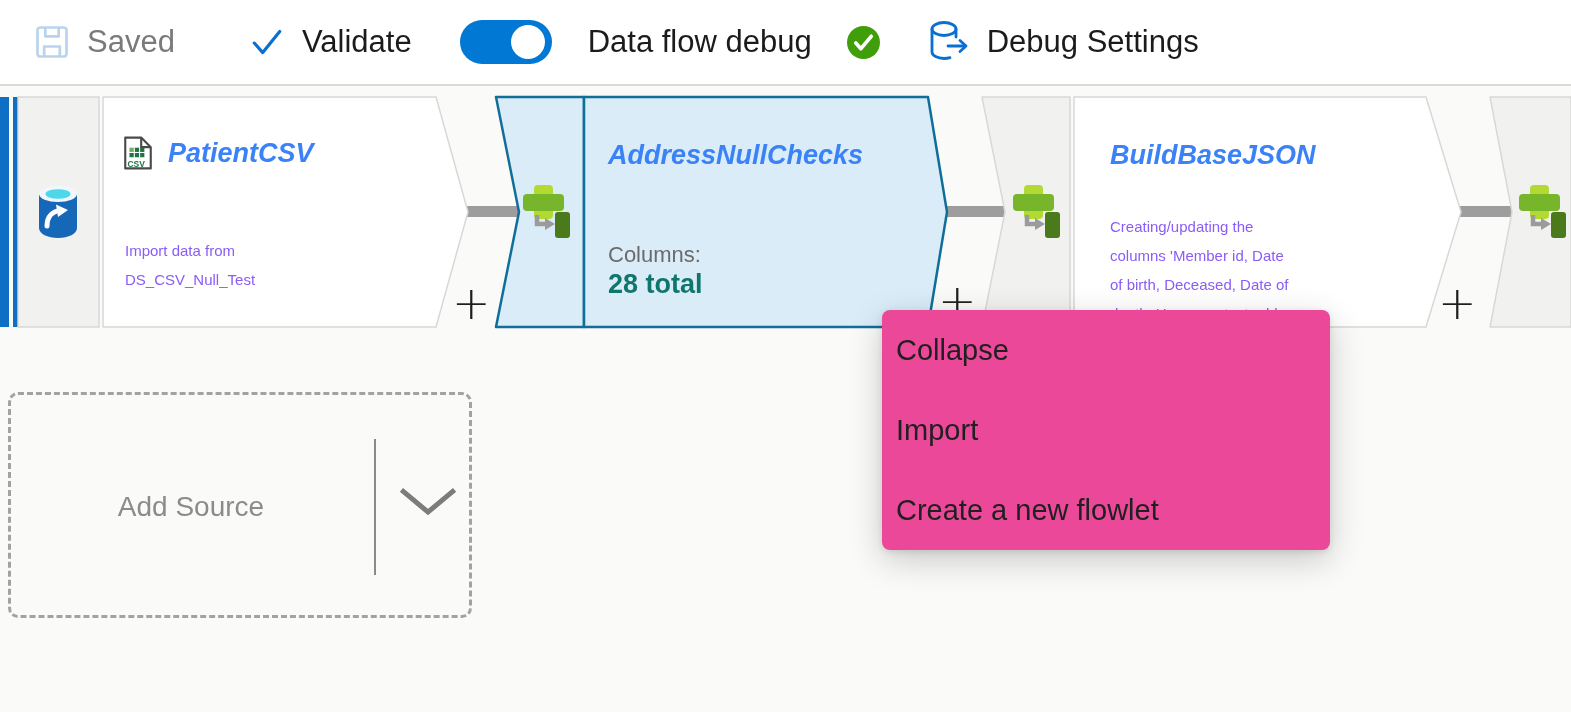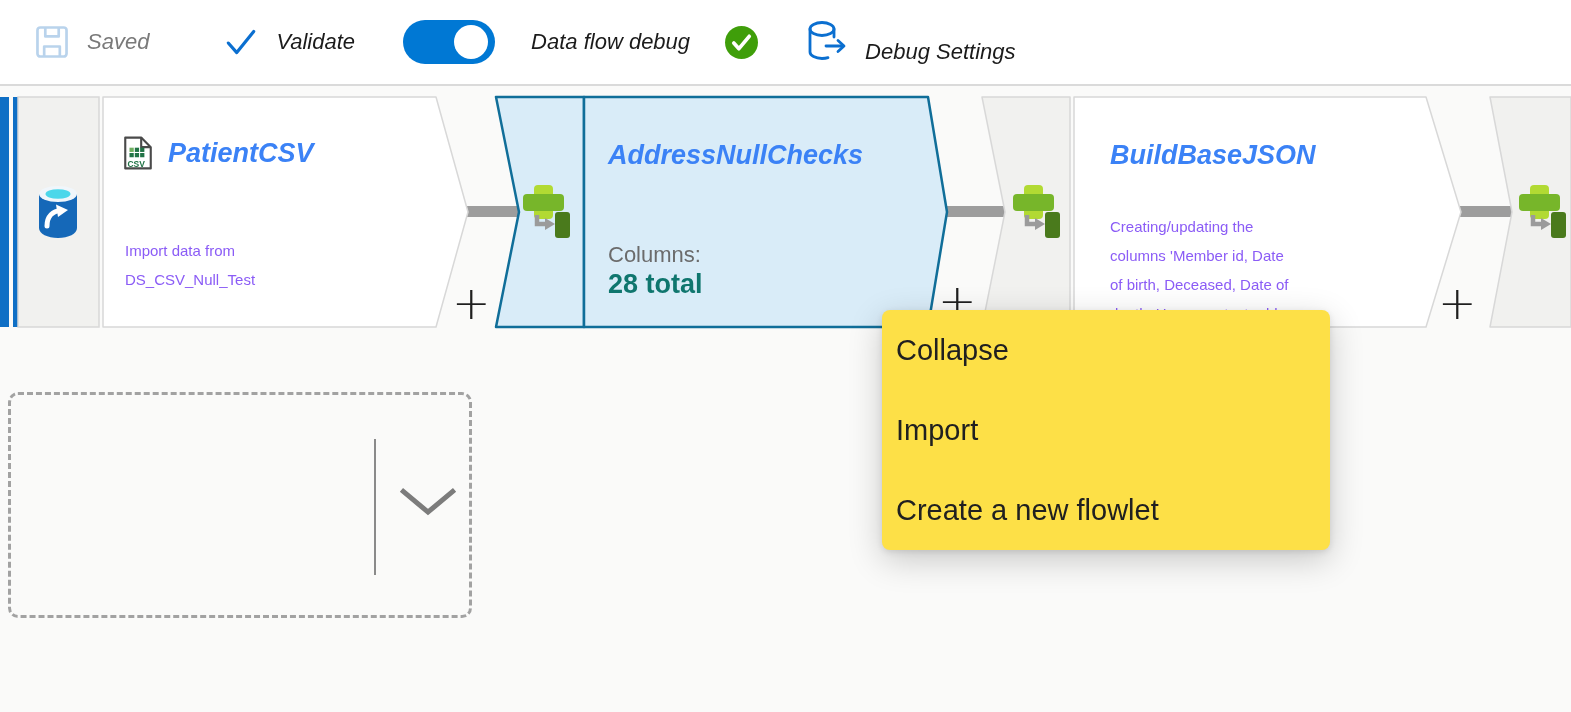--- a/index.html
+++ b/index.html
@@ -11,30 +11,30 @@
     color: #1b1b1b;
   }
 
   
   .toolbar {
     position: absolute; left: 0; top: 0; width: 1571px; height: 86px;
     background: #ffffff; border-bottom: 2px solid #dadada;
     display: flex; align-items: center; z-index: 30;
   }
   .tb-item { display: flex; align-items: center; }
-  .tb-label { font-size: 22px; color: #1b1b1b; white-space: nowrap; font-style: italic; }
+  .tb-label { font-size: 31px; color: #1b1b1b; white-space: nowrap; }
   .tb-label.muted { color: #7a7a7a; }
   .save-group   { margin-left: 33px; }
   .save-group .tb-label { margin-left: 16px; }
   .validate-group { margin-left: 74px; }
   .validate-group .tb-label { margin-left: 17px; }
   .toggle-group { margin-left: 48px; gap: 15px; }
   .toggle-group .tb-label { margin-left: 21px; }
   .debug-check { margin-left: 19px; }
-  .settings-group { margin-left: 46px; align-items: flex-end; }
+  .settings-group { margin-left: 46px; }
   .settings-group .tb-label { margin-left: 16px; }
 
   .toggle {
     width: 92px; height: 44px; border-radius: 22px; background: #0078d4;
     position: relative; cursor: pointer; flex: none;
   }
   .toggle .knob {
     position: absolute; top: 5px; left: 51px; width: 34px; height: 34px;
     border-radius: 50%; background: #ffffff;
   }
@@ -71,21 +71,21 @@
   }
   .add-source-divider {
     position: absolute; left: 363px; top: 44px; width: 2px; height: 136px;
     background: #8a8a8a;
   }
   .add-source-chevron { position: absolute; left: 386px; top: 88px; }
 
   
   .context-menu {
     position: absolute; left: 882px; top: 222px; width: 448px; height: 240px;
-    background: #fde047; border-radius: 8px; z-index: 20;
+    background: #ec4899; border-radius: 8px; z-index: 20;
     box-shadow: 0 10px 34px rgba(0,0,0,0.20), 0 2px 6px rgba(0,0,0,0.10);
     display: flex; flex-direction: column;
   }
   .menu-item {
     flex: 1; display: flex; align-items: center; padding-left: 14px;
     font-size: 29px; color: #202020; cursor: pointer;
   }
 </style>
 </head>
 <body>
@@ -201,20 +201,21 @@
   <div class="plus-btn" style="left:938px; top:190px;">+</div>
 
   <div class="node-text node-title" style="left:1110px; top:52px;">BuildBaseJSON</div>
   <div class="node-text node-desc" style="left:1110px; top:124px; width:330px; height:114px;">Creating/updating the
 columns 'Member id, Date
 of birth, Deceased, Date of
 death, Home contact address,</div>
   <div class="plus-btn" style="left:1438px; top:192px;">+</div>
 
   <div class="add-source">
+    <div class="add-source-label">Add Source</div>
     <div class="add-source-divider"></div>
     <svg class="add-source-chevron" width="62" height="36" viewBox="0 0 56 30">
       <path d="M4 5 L28 25 L52 5" fill="none" stroke="#7c7c7c" stroke-width="4.5"></path>
     </svg>
   </div>
 
   <div class="context-menu">
     <div class="menu-item">Collapse</div>
     <div class="menu-item">Import</div>
     <div class="menu-item">Create a new flowlet</div>

